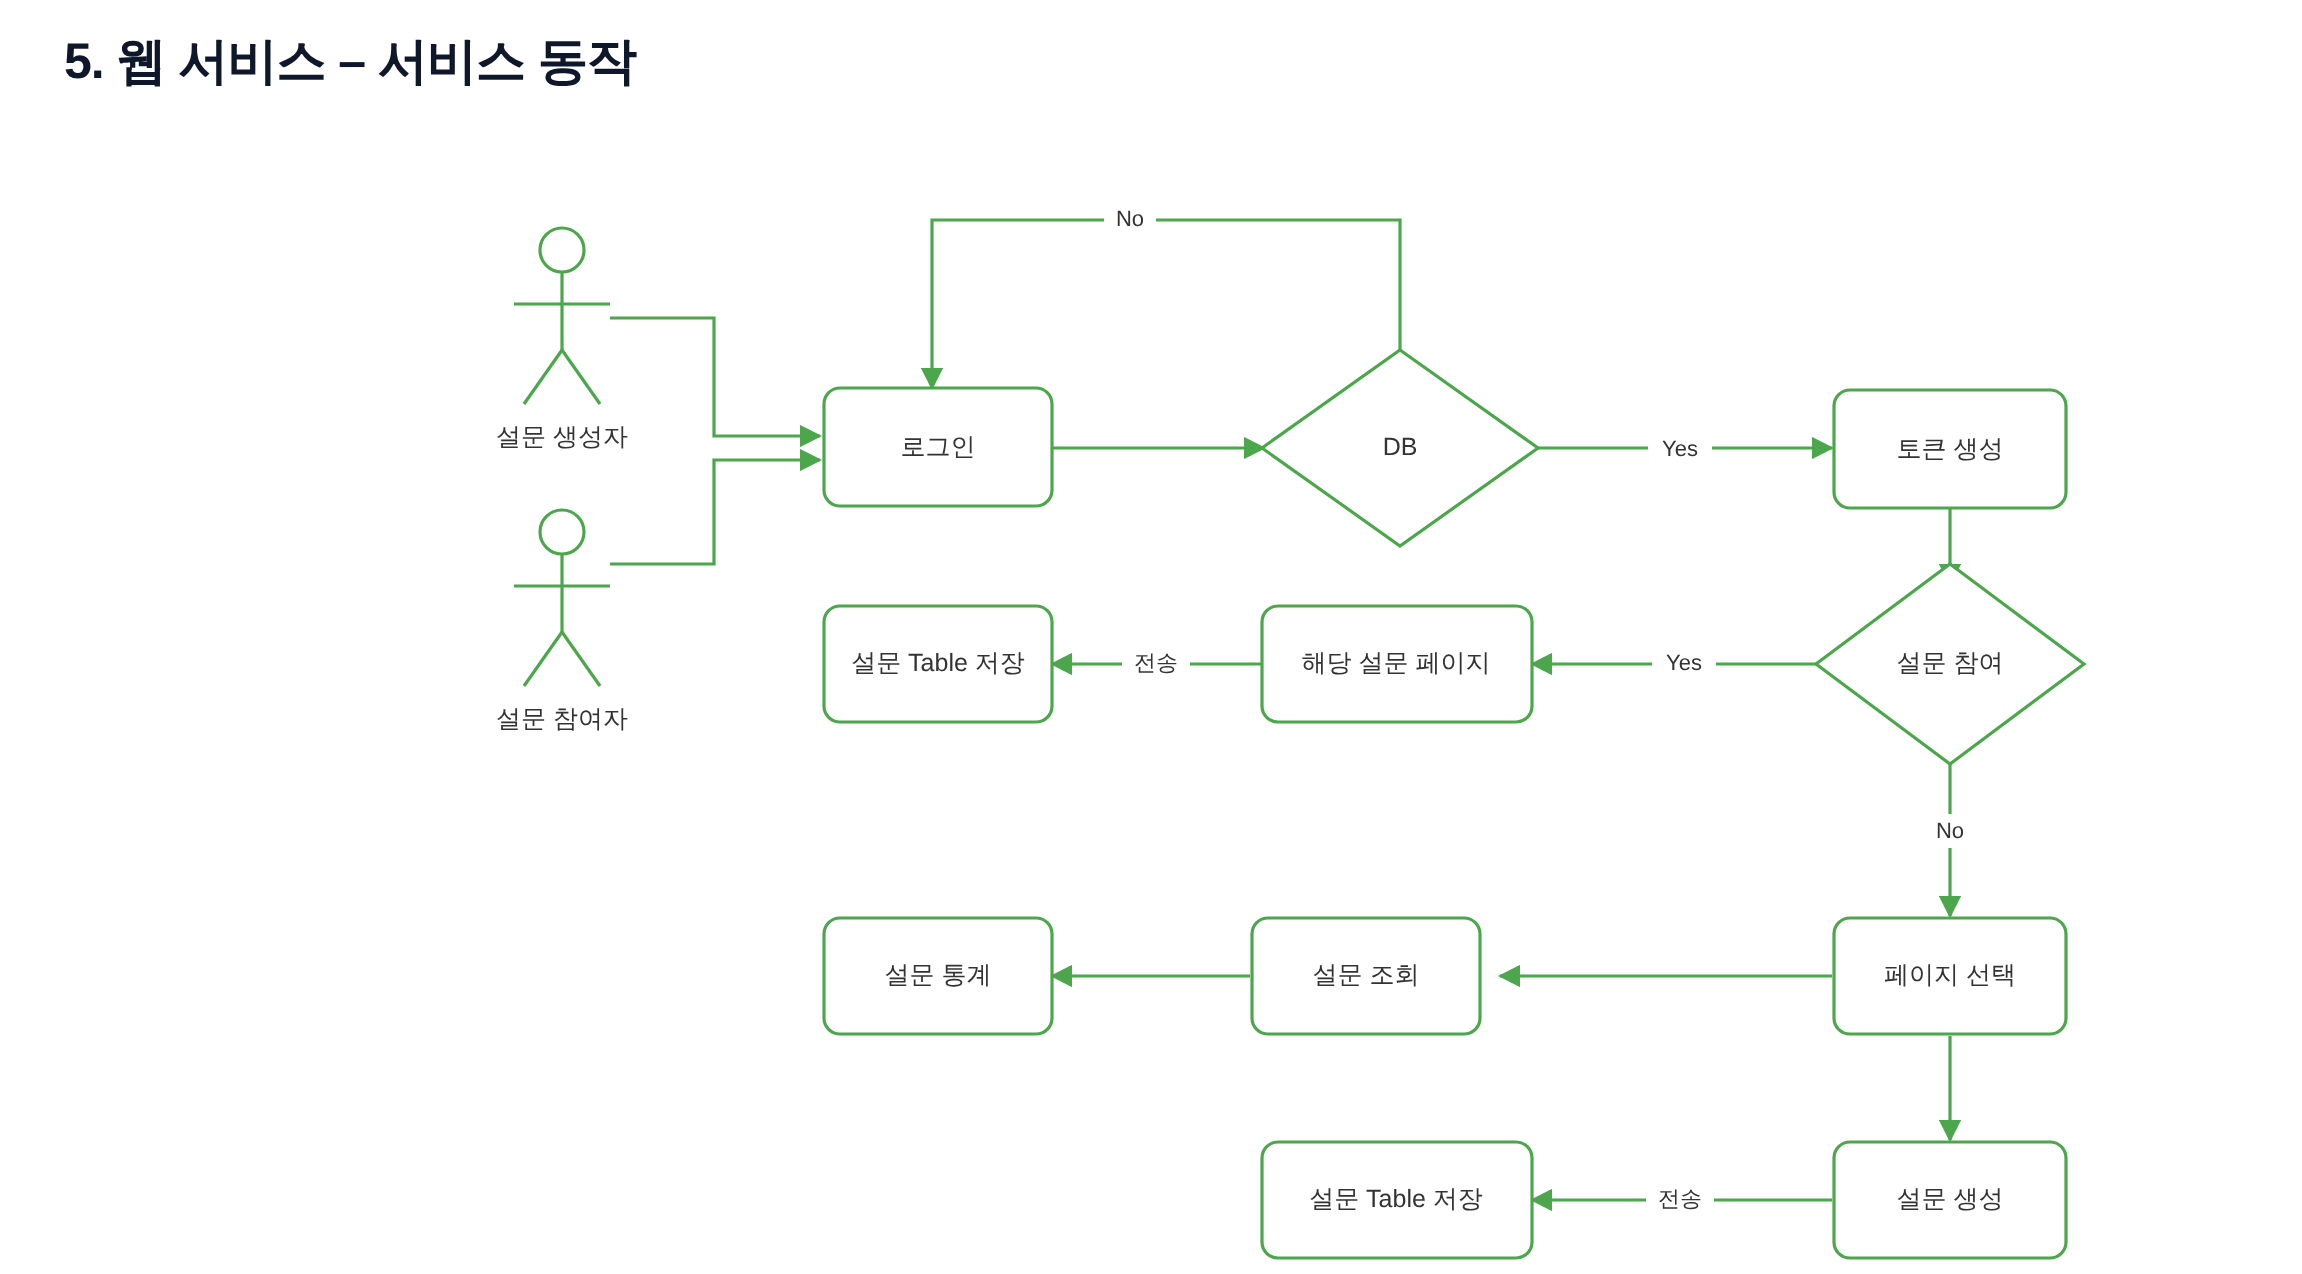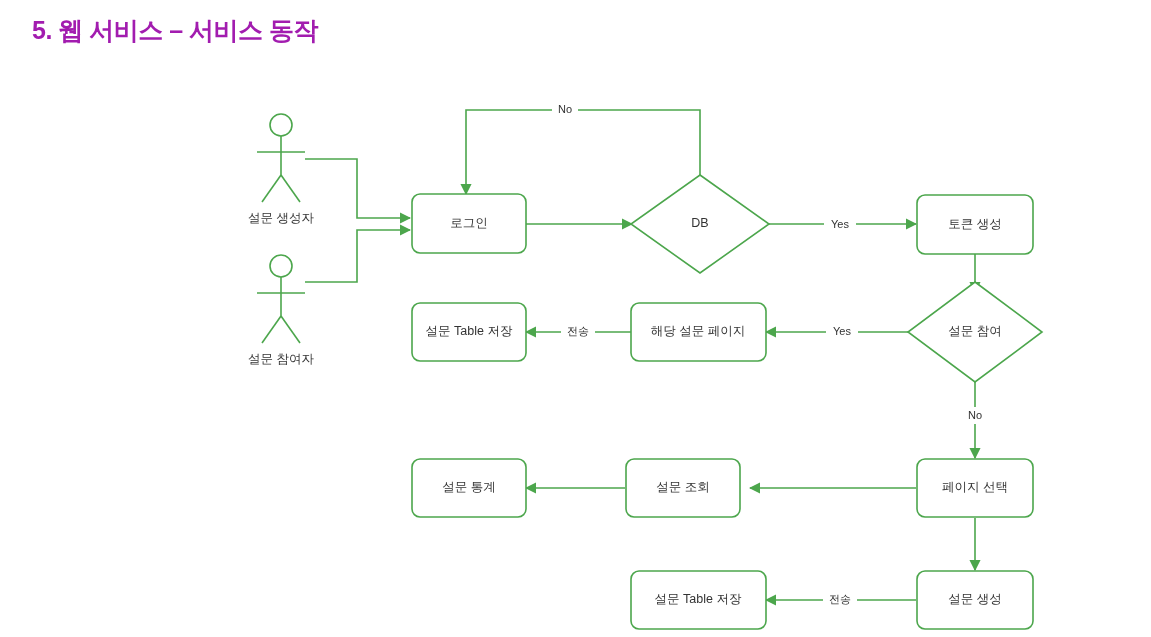--- a/index.html
+++ b/index.html
@@ -77,21 +77,21 @@
     stroke: #4ca64c;
     stroke-width: 1.6;
   }
   .lbl-bg {
     fill: #ffffff;
   }
 </style>
 </head>
 <body>
 
-<div id="slide-title" style="color: #a21caf;">5. 웹 서비스 – 서비스 동작</div>
+<div id="slide-title" style="color: #0f172a;">5. 웹 서비스 – 서비스 동작</div>
 
 <div id="diagram-root">
 <svg id="flow-svg" width="1151" height="567" viewBox="0 0 1151 567">
   <defs>
     <marker id="arrow" viewBox="0 0 10 10" refX="9" refY="5" markerWidth="7" markerHeight="7" orient="auto-start-reverse">
       <path d="M 0 0 L 10 5 L 0 10 z" fill="#4ca64c"></path>
     </marker>
   </defs>
 
   <g>

